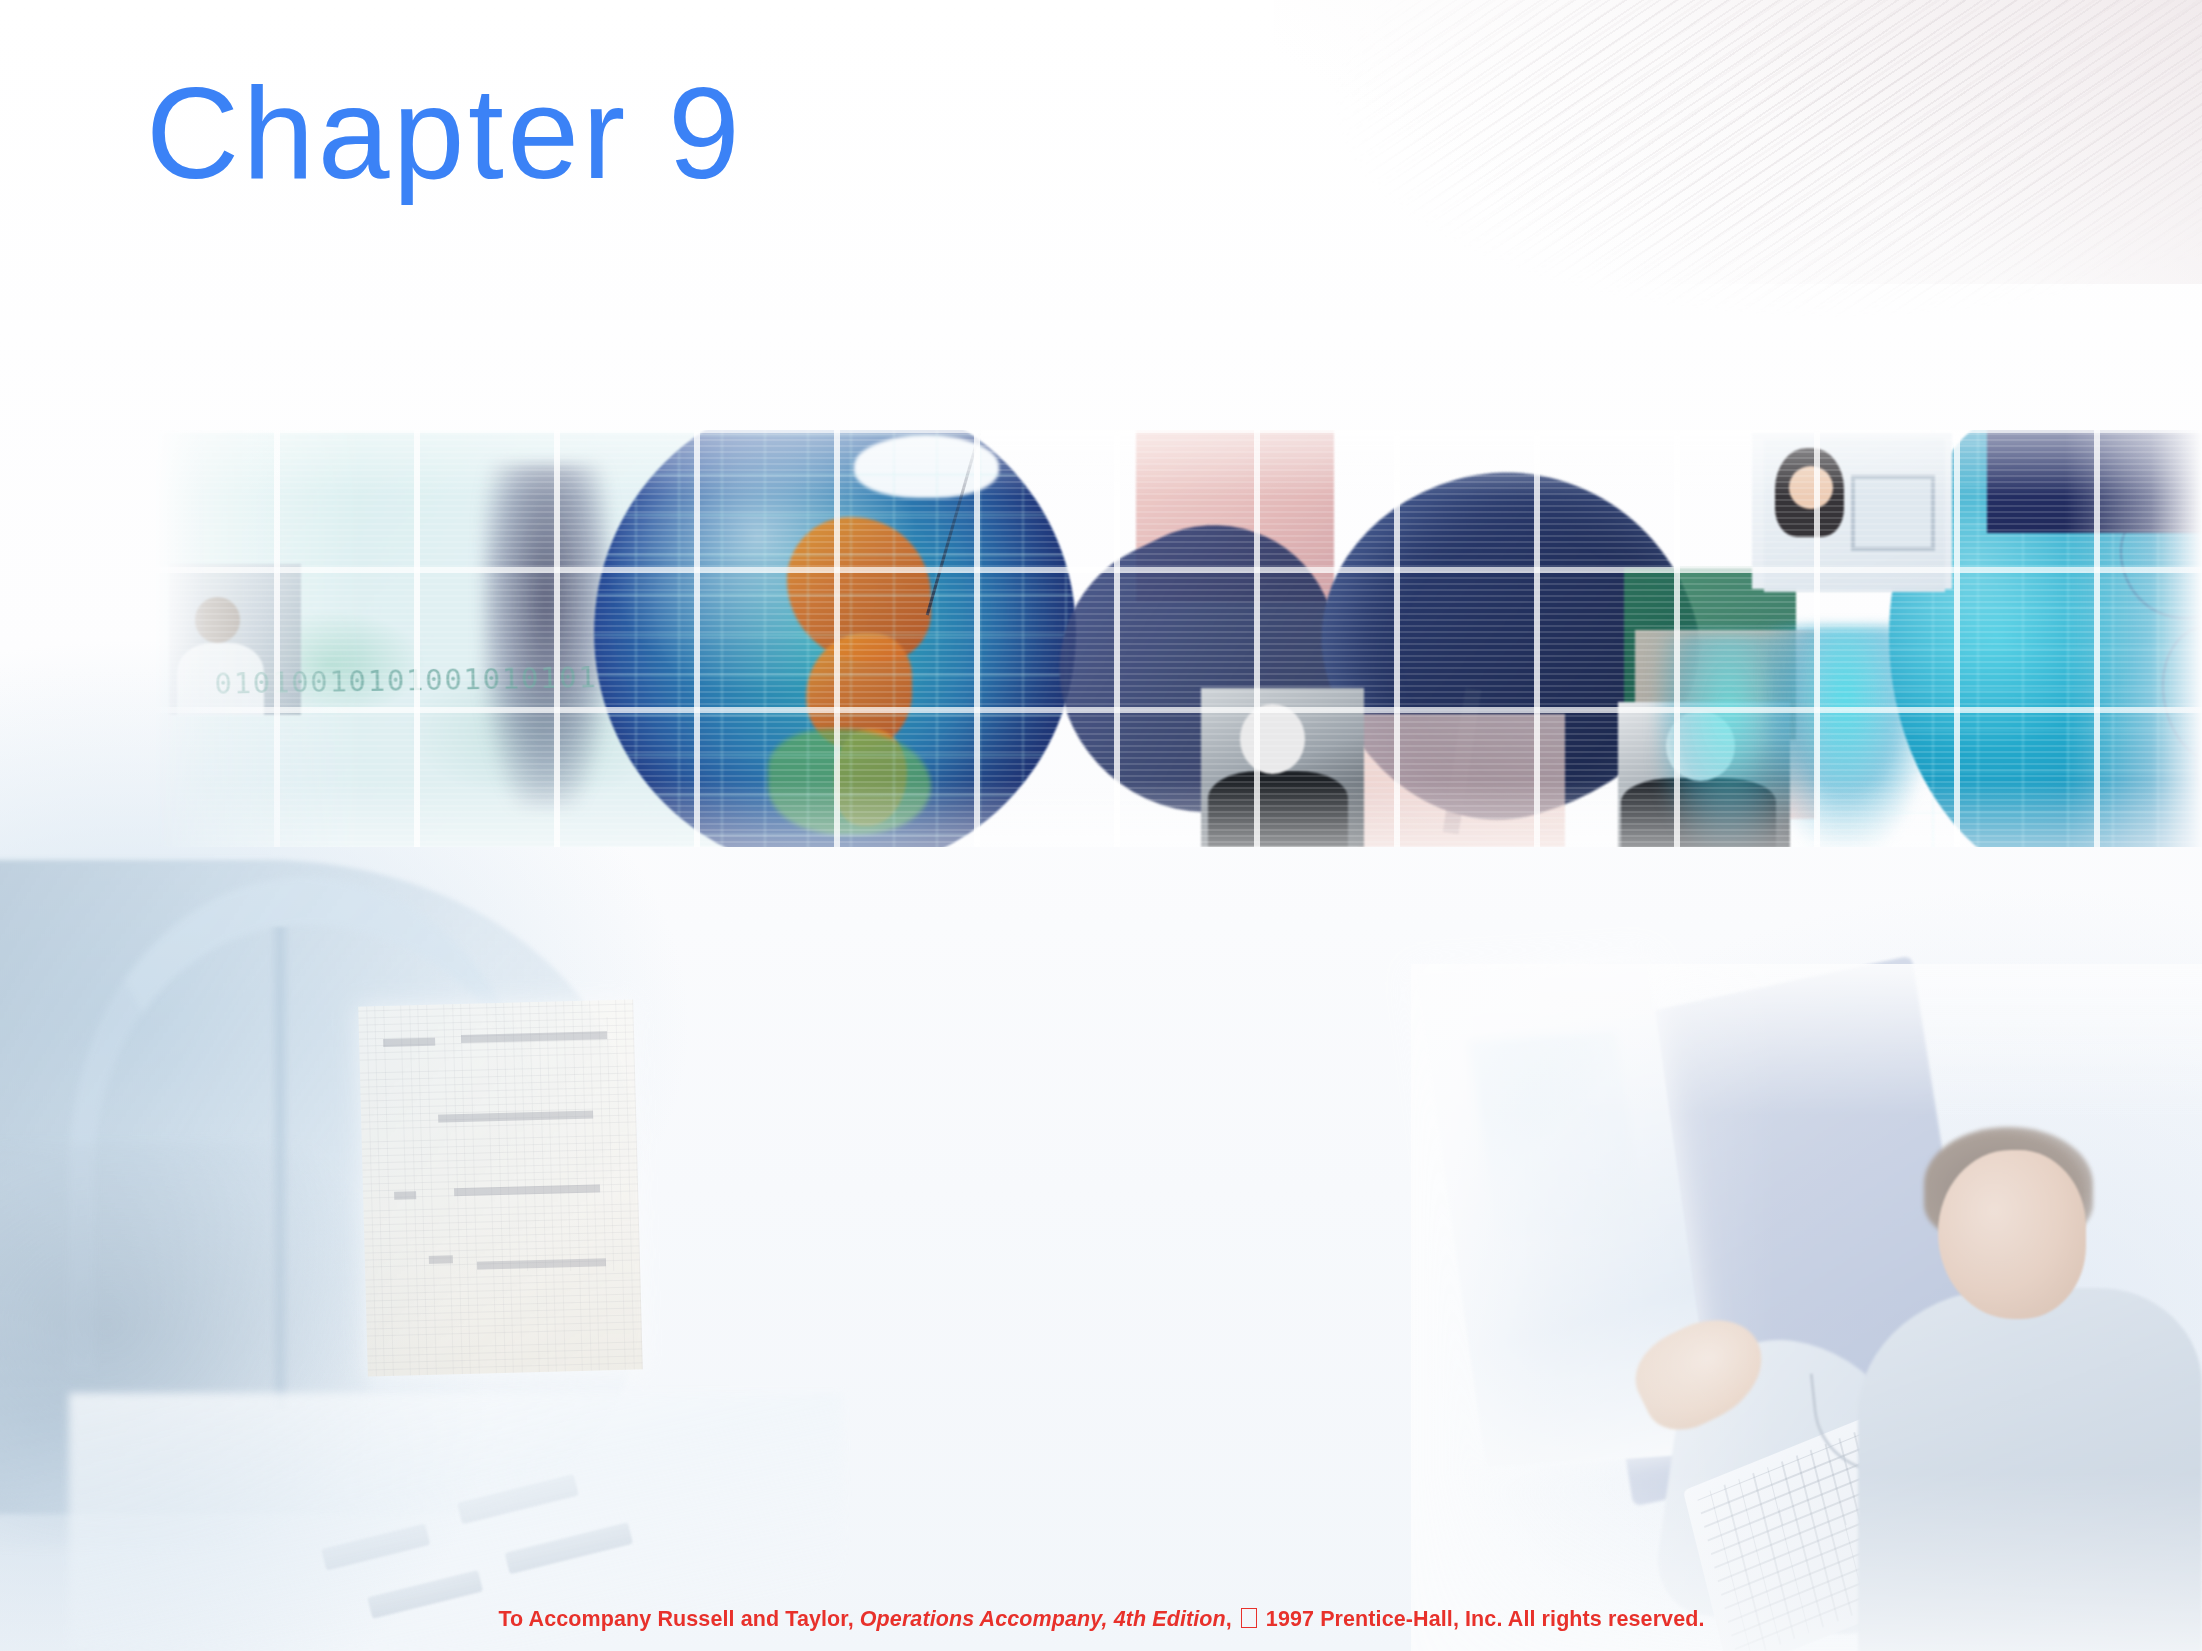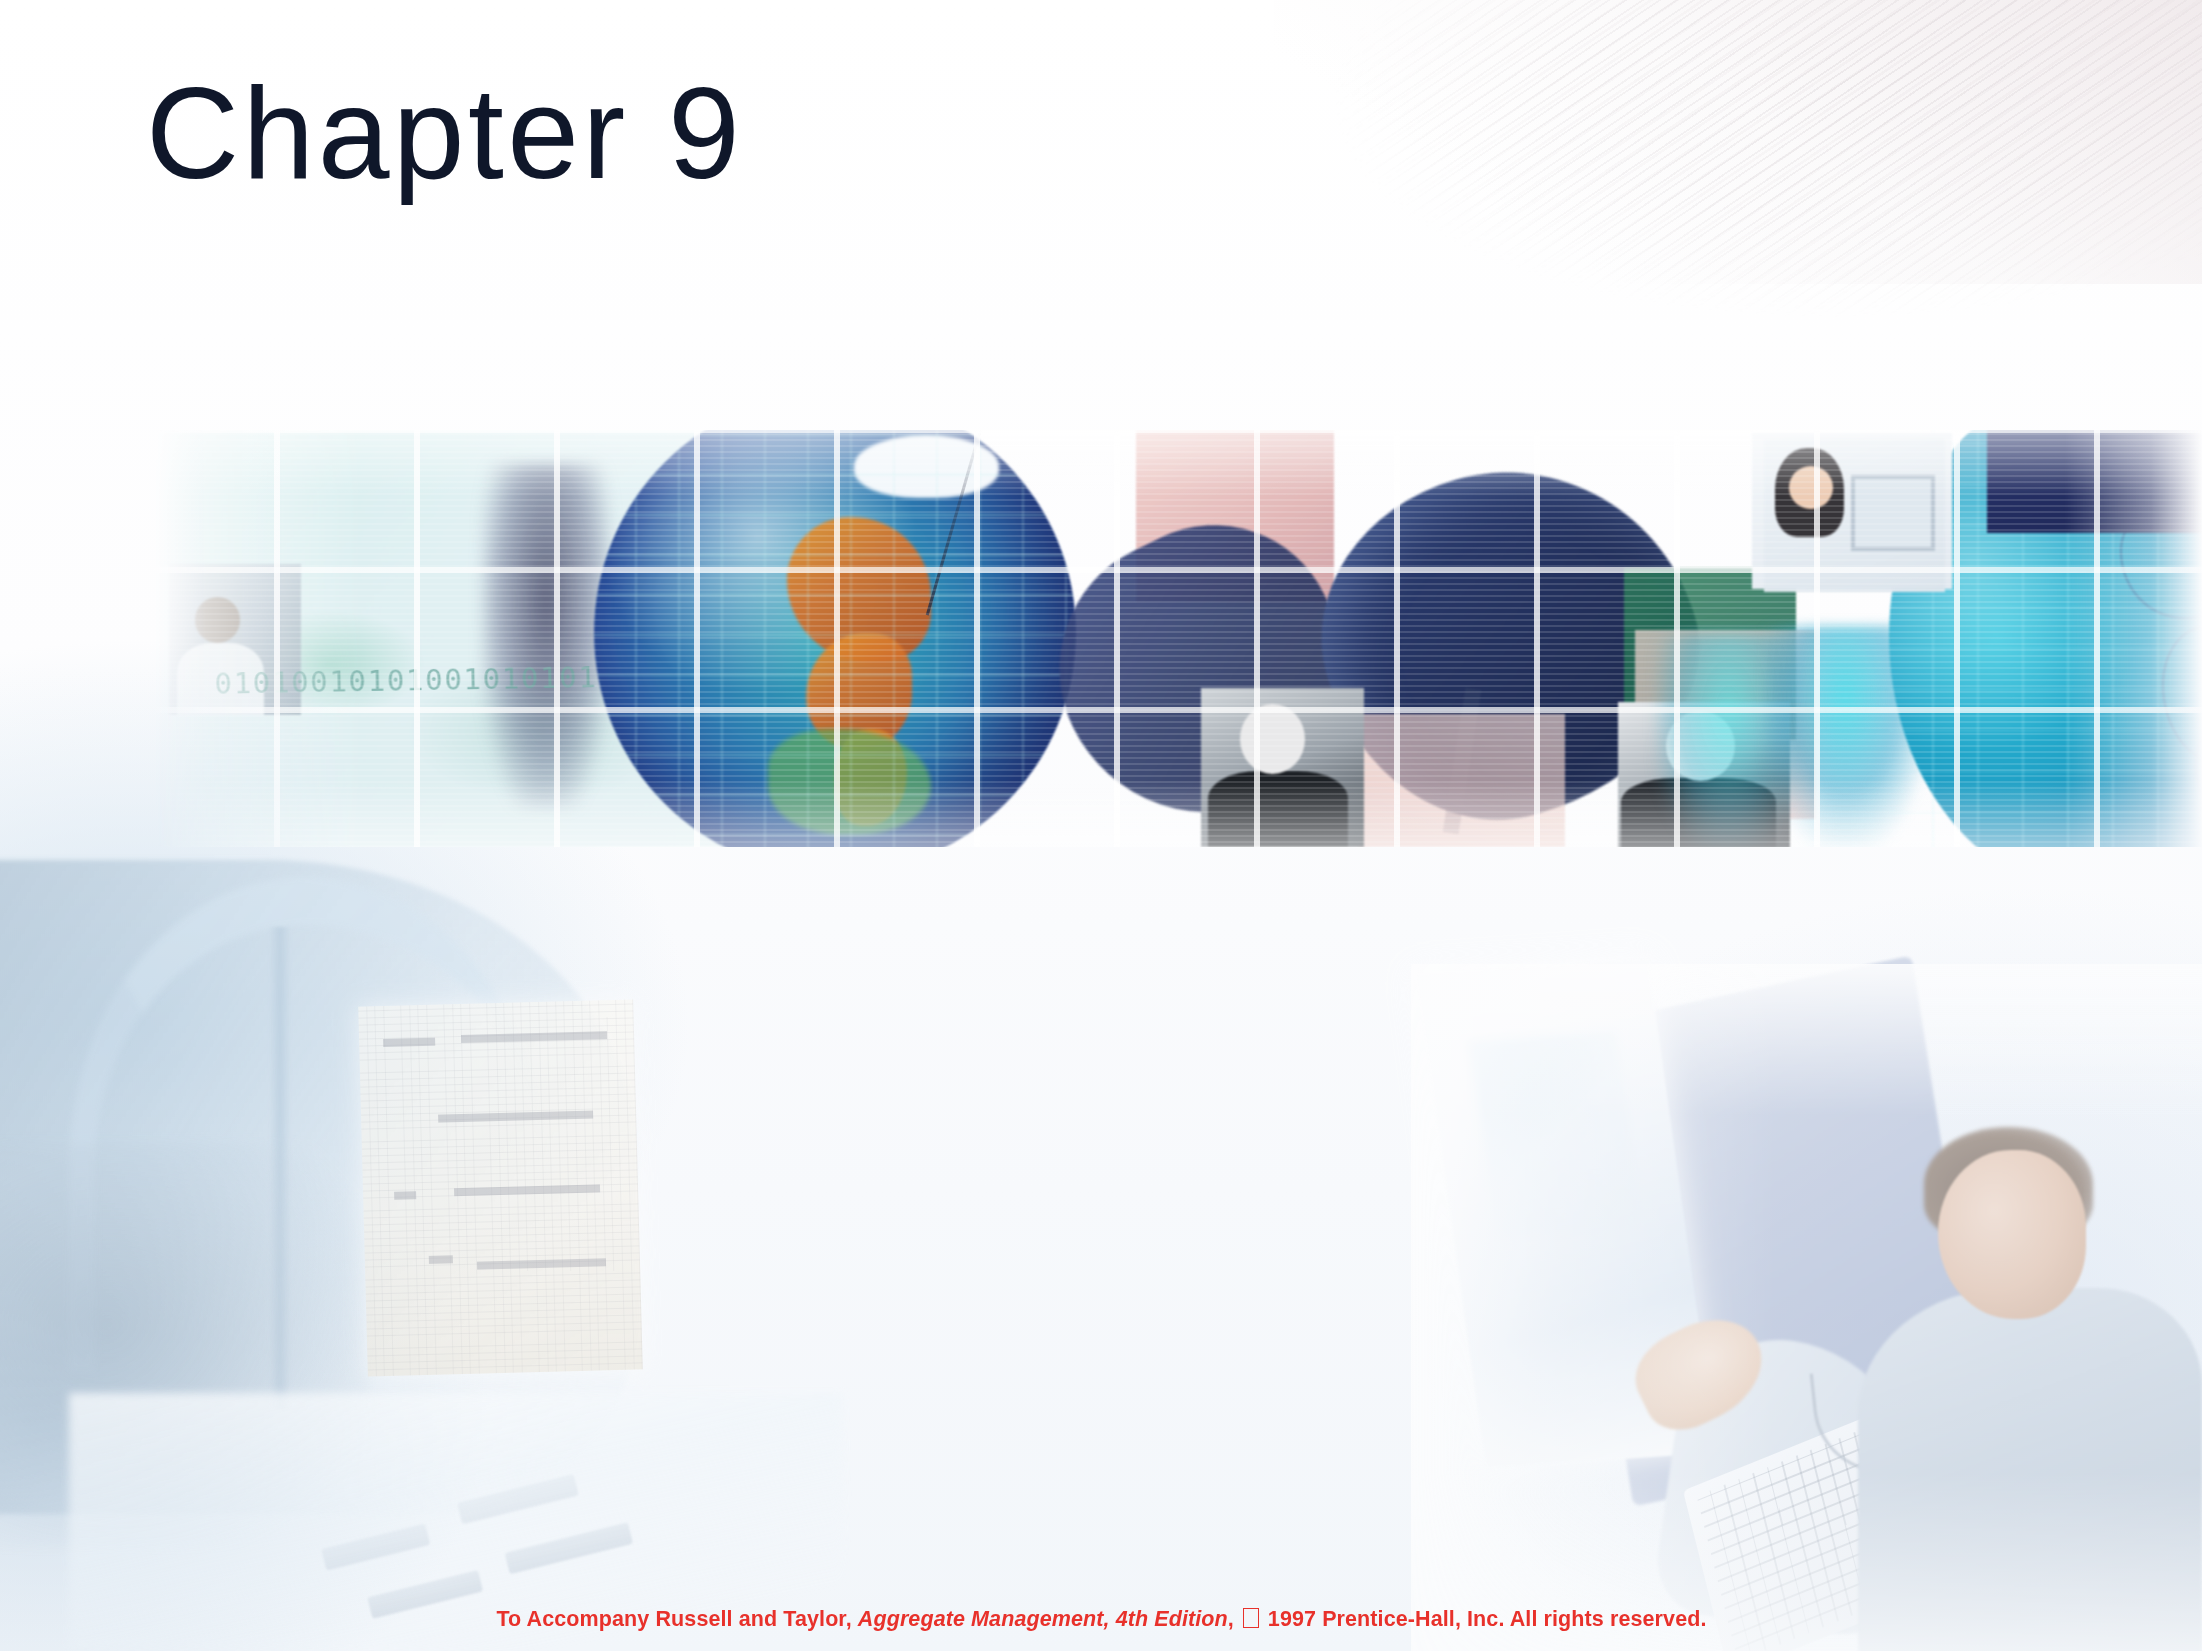--- a/index.html
+++ b/index.html
@@ -449,21 +449,21 @@
       linear-gradient(180deg, rgba(255,255,255,0.55) 0%, rgba(255,255,255,0) 16%, rgba(255,255,255,0) 84%, rgba(255,255,255,0.55) 100%);
   }
 
   
   .chapter-label {
     position: absolute;
     left: 146px; top: 69px;
     font-size: 129px;
     font-weight: 400;
     letter-spacing: 3.4px;
-    color: #0f172a;
+    color: #3b82f6;
     line-height: 1.0;
     white-space: nowrap;
     text-align: right;
   }
 
   .main-title {
     position: absolute;
     left: 206px; top: 942px;
     width: 1394px;
     text-align: center;
@@ -604,17 +604,17 @@
       <div class="bn-hscan"></div>
       <div class="bn-grid"></div>
       <div class="bn-vignette"></div>
     </div>
   </div>
 
   <div class="chapter-label">Chapter 9</div>
 
 
   <div class="footer-credit">
-    <span>To Accompany Russell and Taylor, </span><span class="ital">Aggregate Management, 4th Edition</span><span>, </span><span class="notdef"></span><span> 1997 Prentice-Hall, Inc. All rights reserved.</span>
+    <span>To Accompany Russell and Taylor, </span><span class="ital">Operations Accompany, 4th Edition</span><span>, </span><span class="notdef"></span><span> 1997 Prentice-Hall, Inc. All rights reserved.</span>
   </div>
 
 </div>
 
 
 </body></html>

